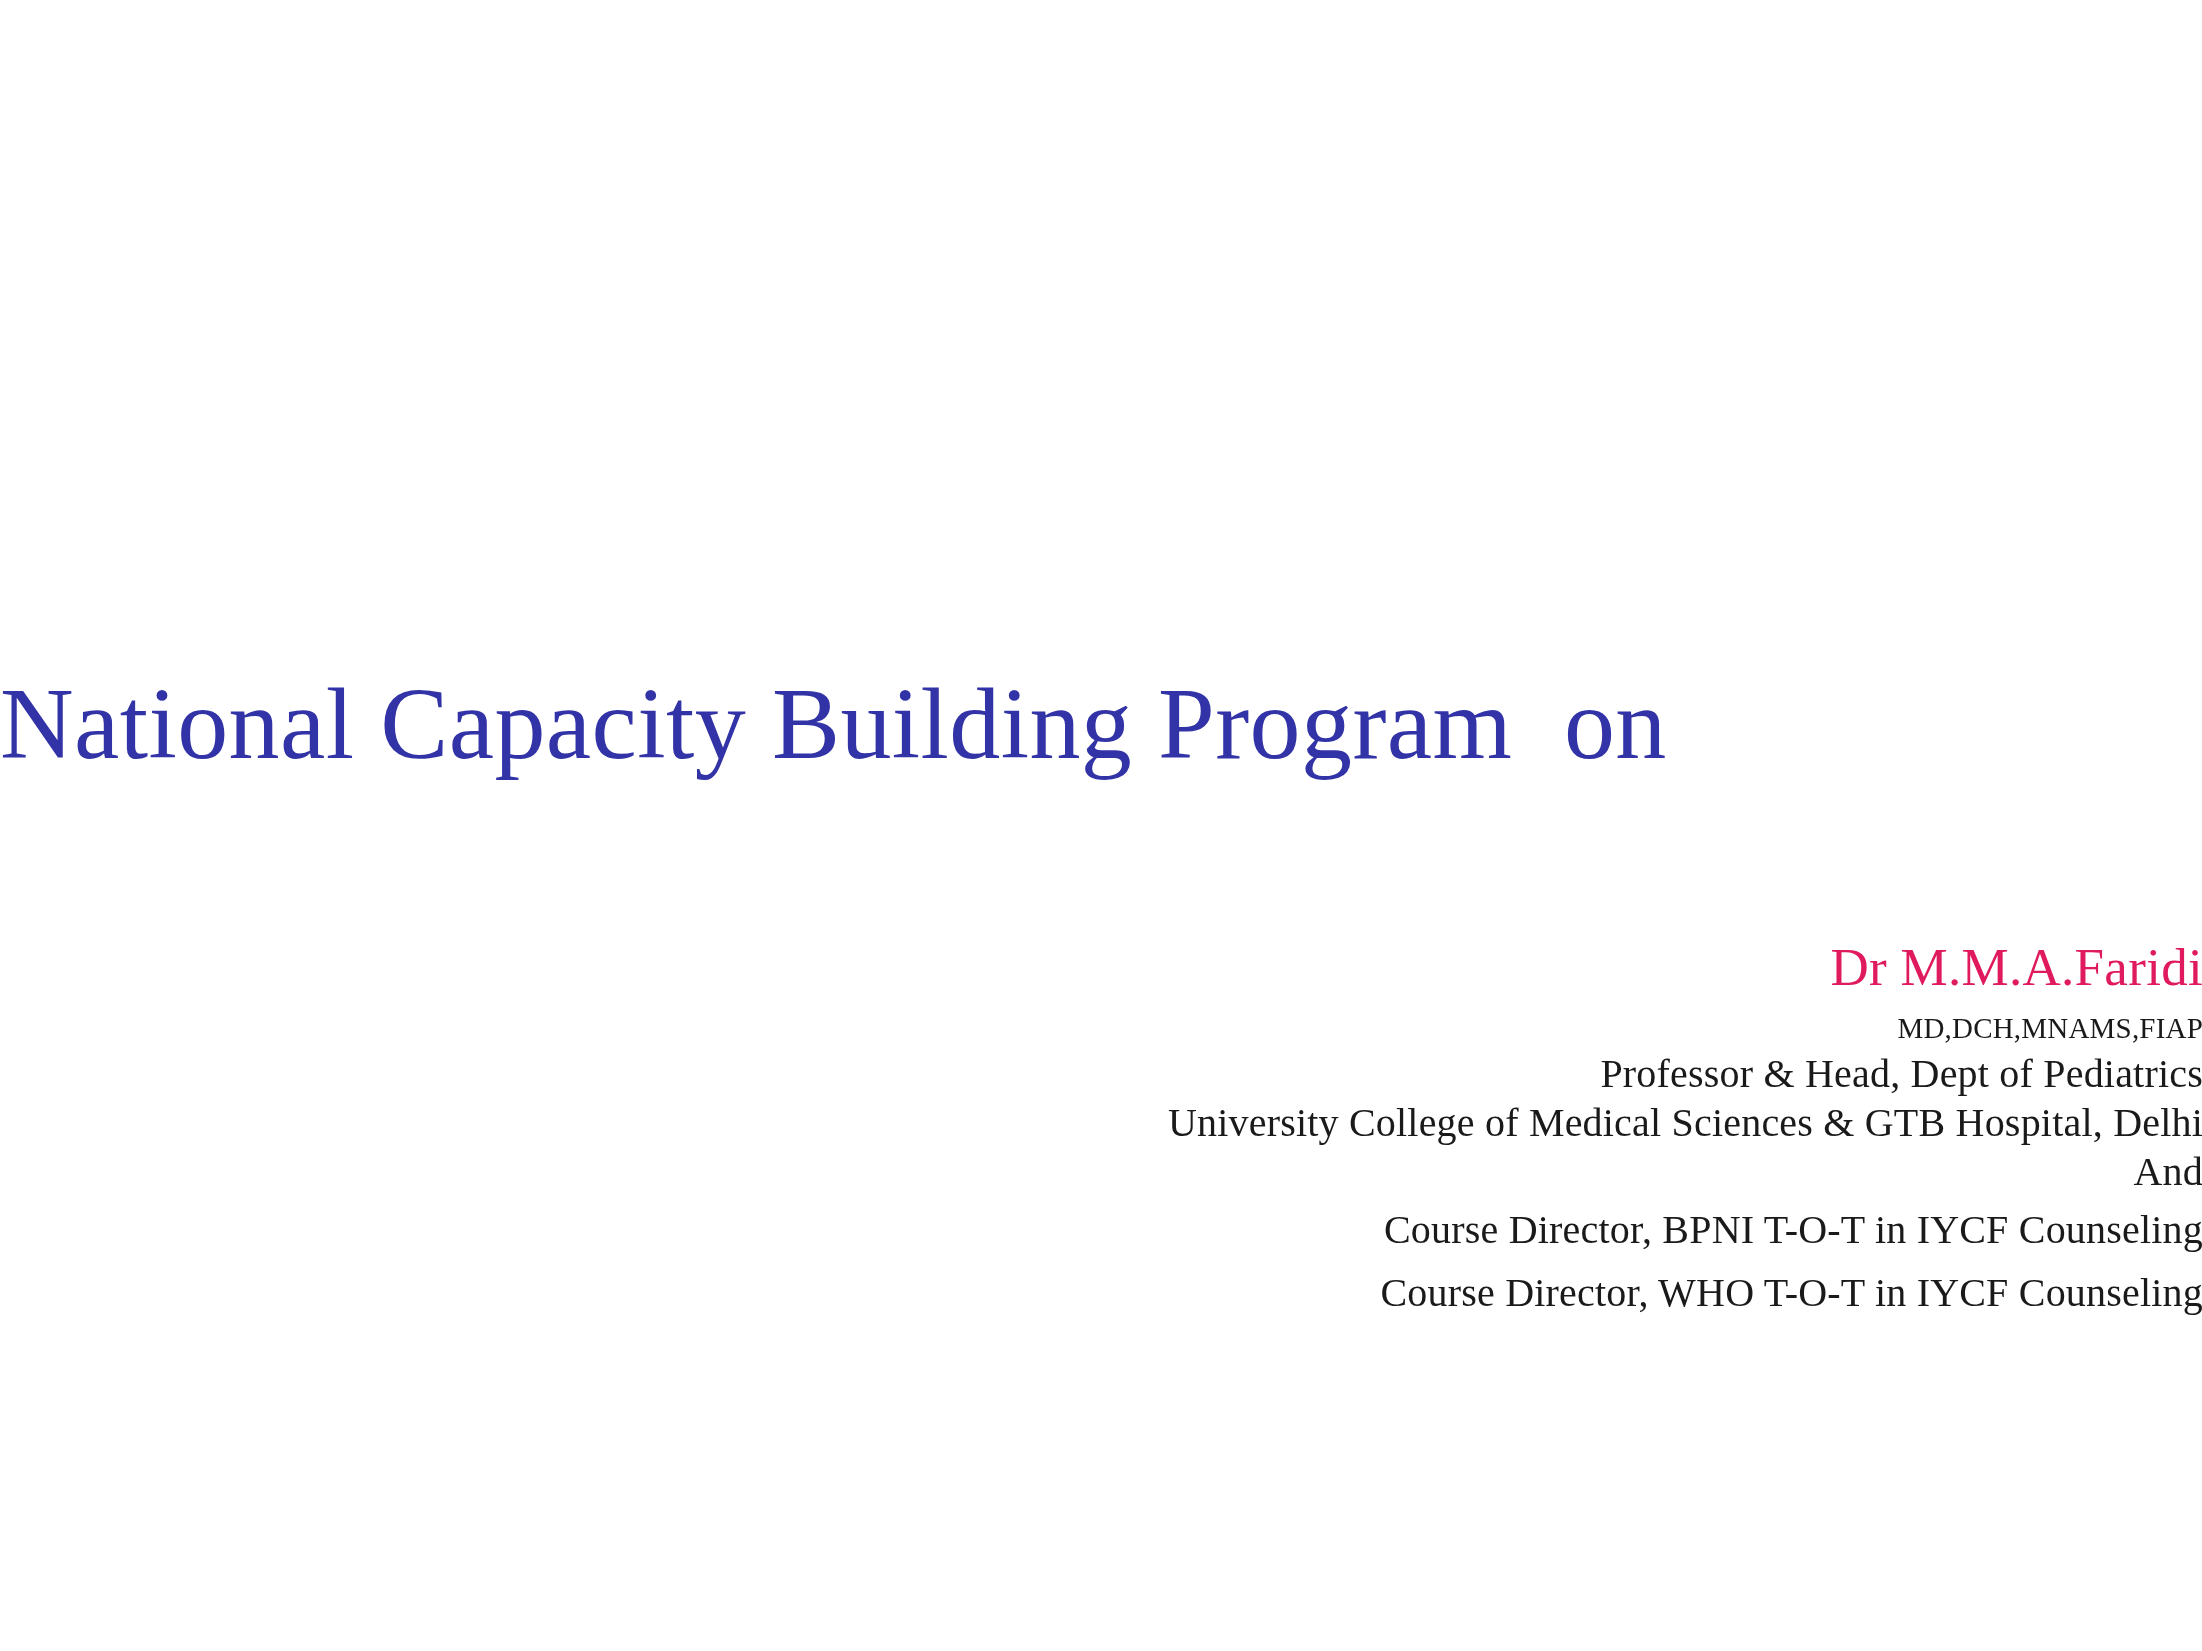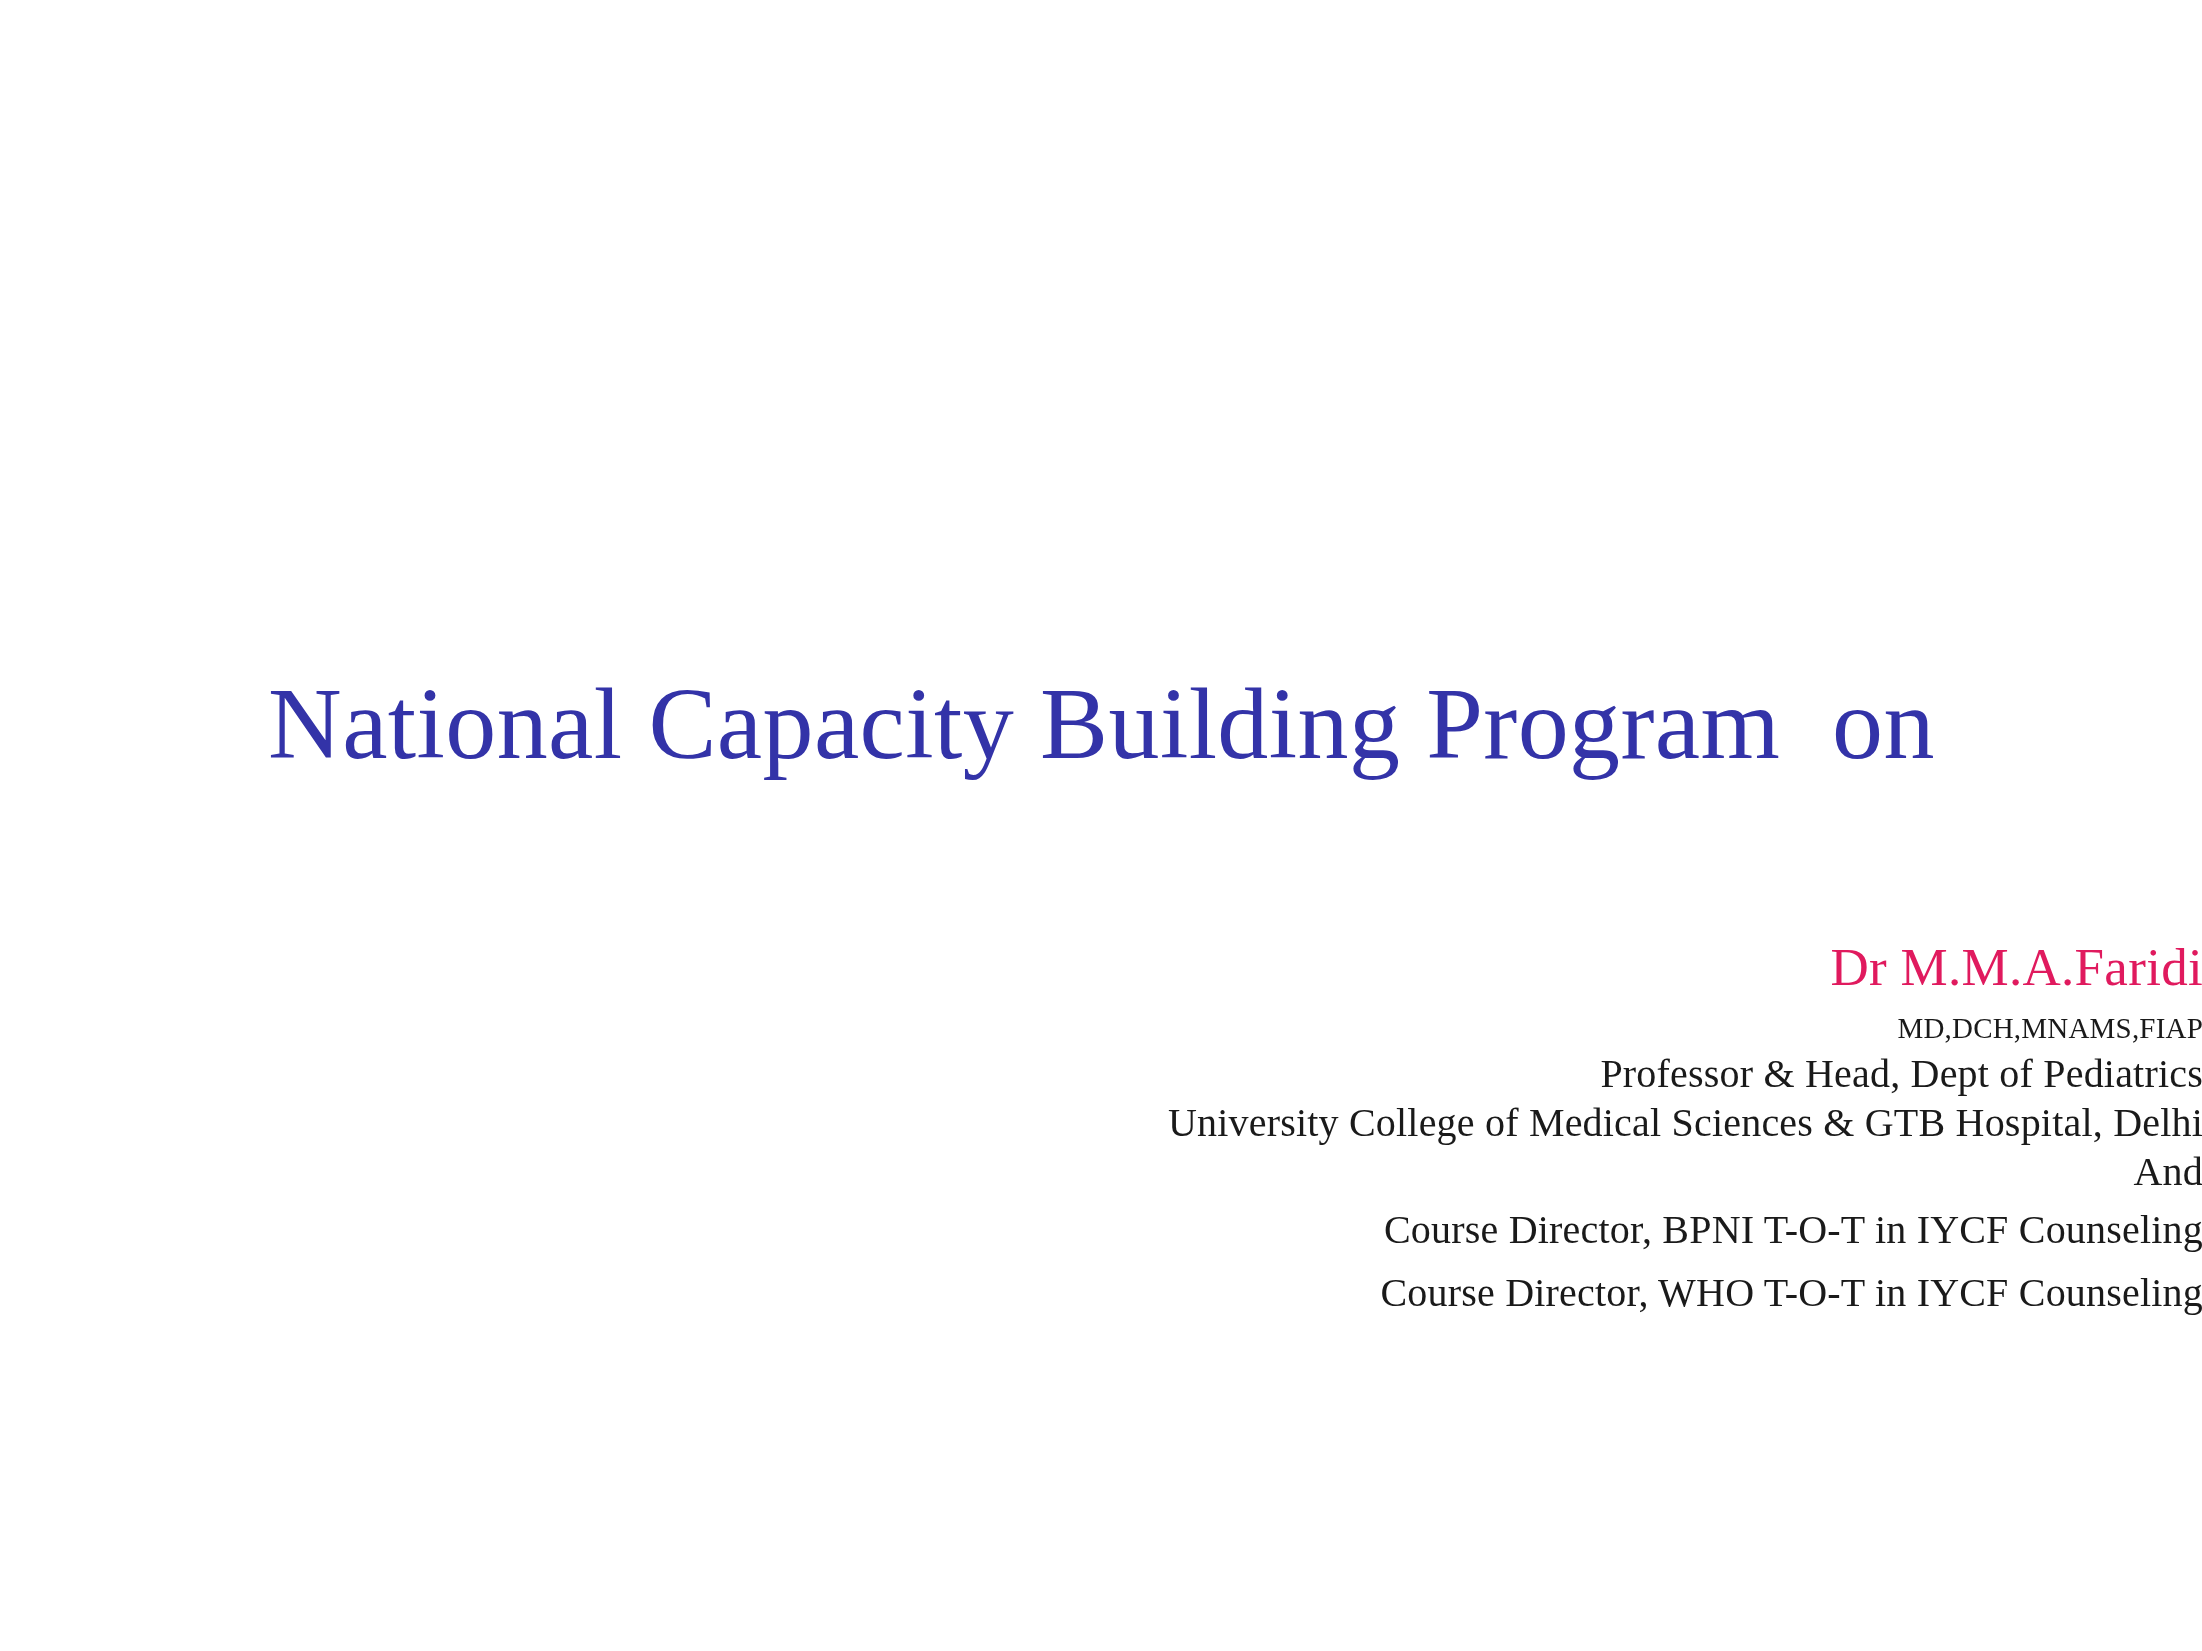--- a/index.html
+++ b/index.html
@@ -18,21 +18,21 @@
     font-family: "Liberation Serif", "DejaVu Serif", serif;
     -webkit-font-smoothing: antialiased;
   }
 
   
   .title-block {
     position: absolute;
     left: 0;
     right: 0;
     top: 406px;
-    text-align: center;
+    text-align: left;
     color: #3333a8;
     font-size: 102px;
     line-height: 127px;
     font-weight: 400;
     letter-spacing: 0.4px;
     white-space: pre;
   }
 
   .title-line {
     display: block;

